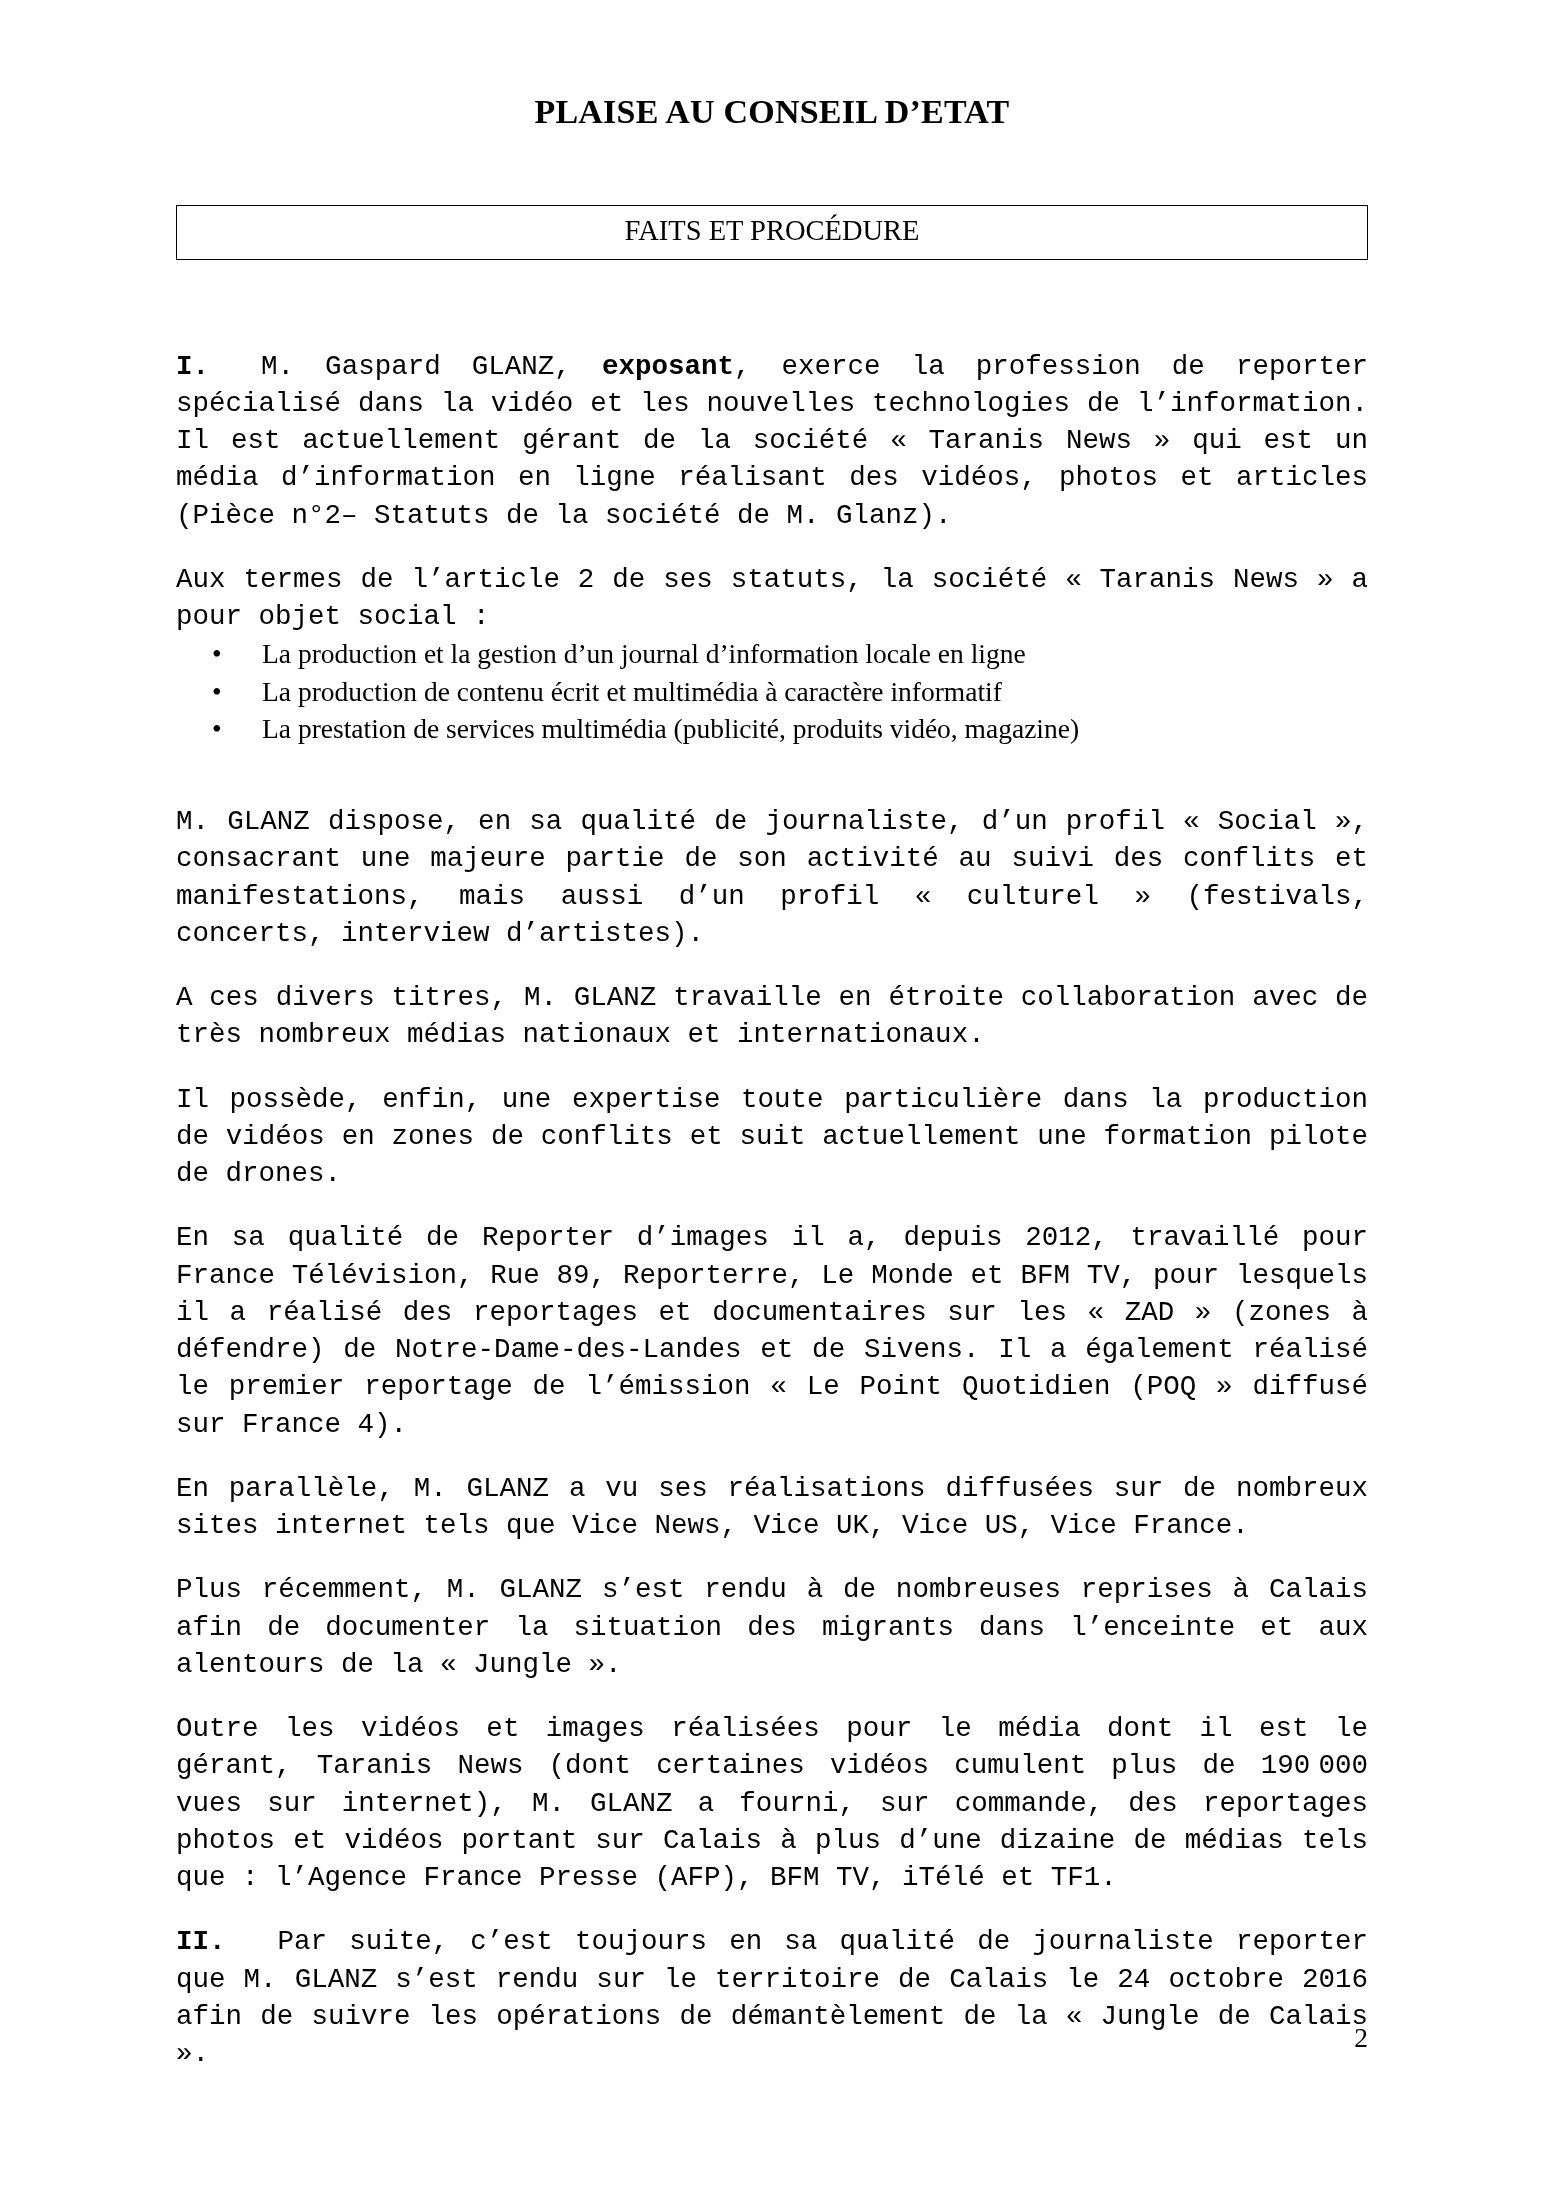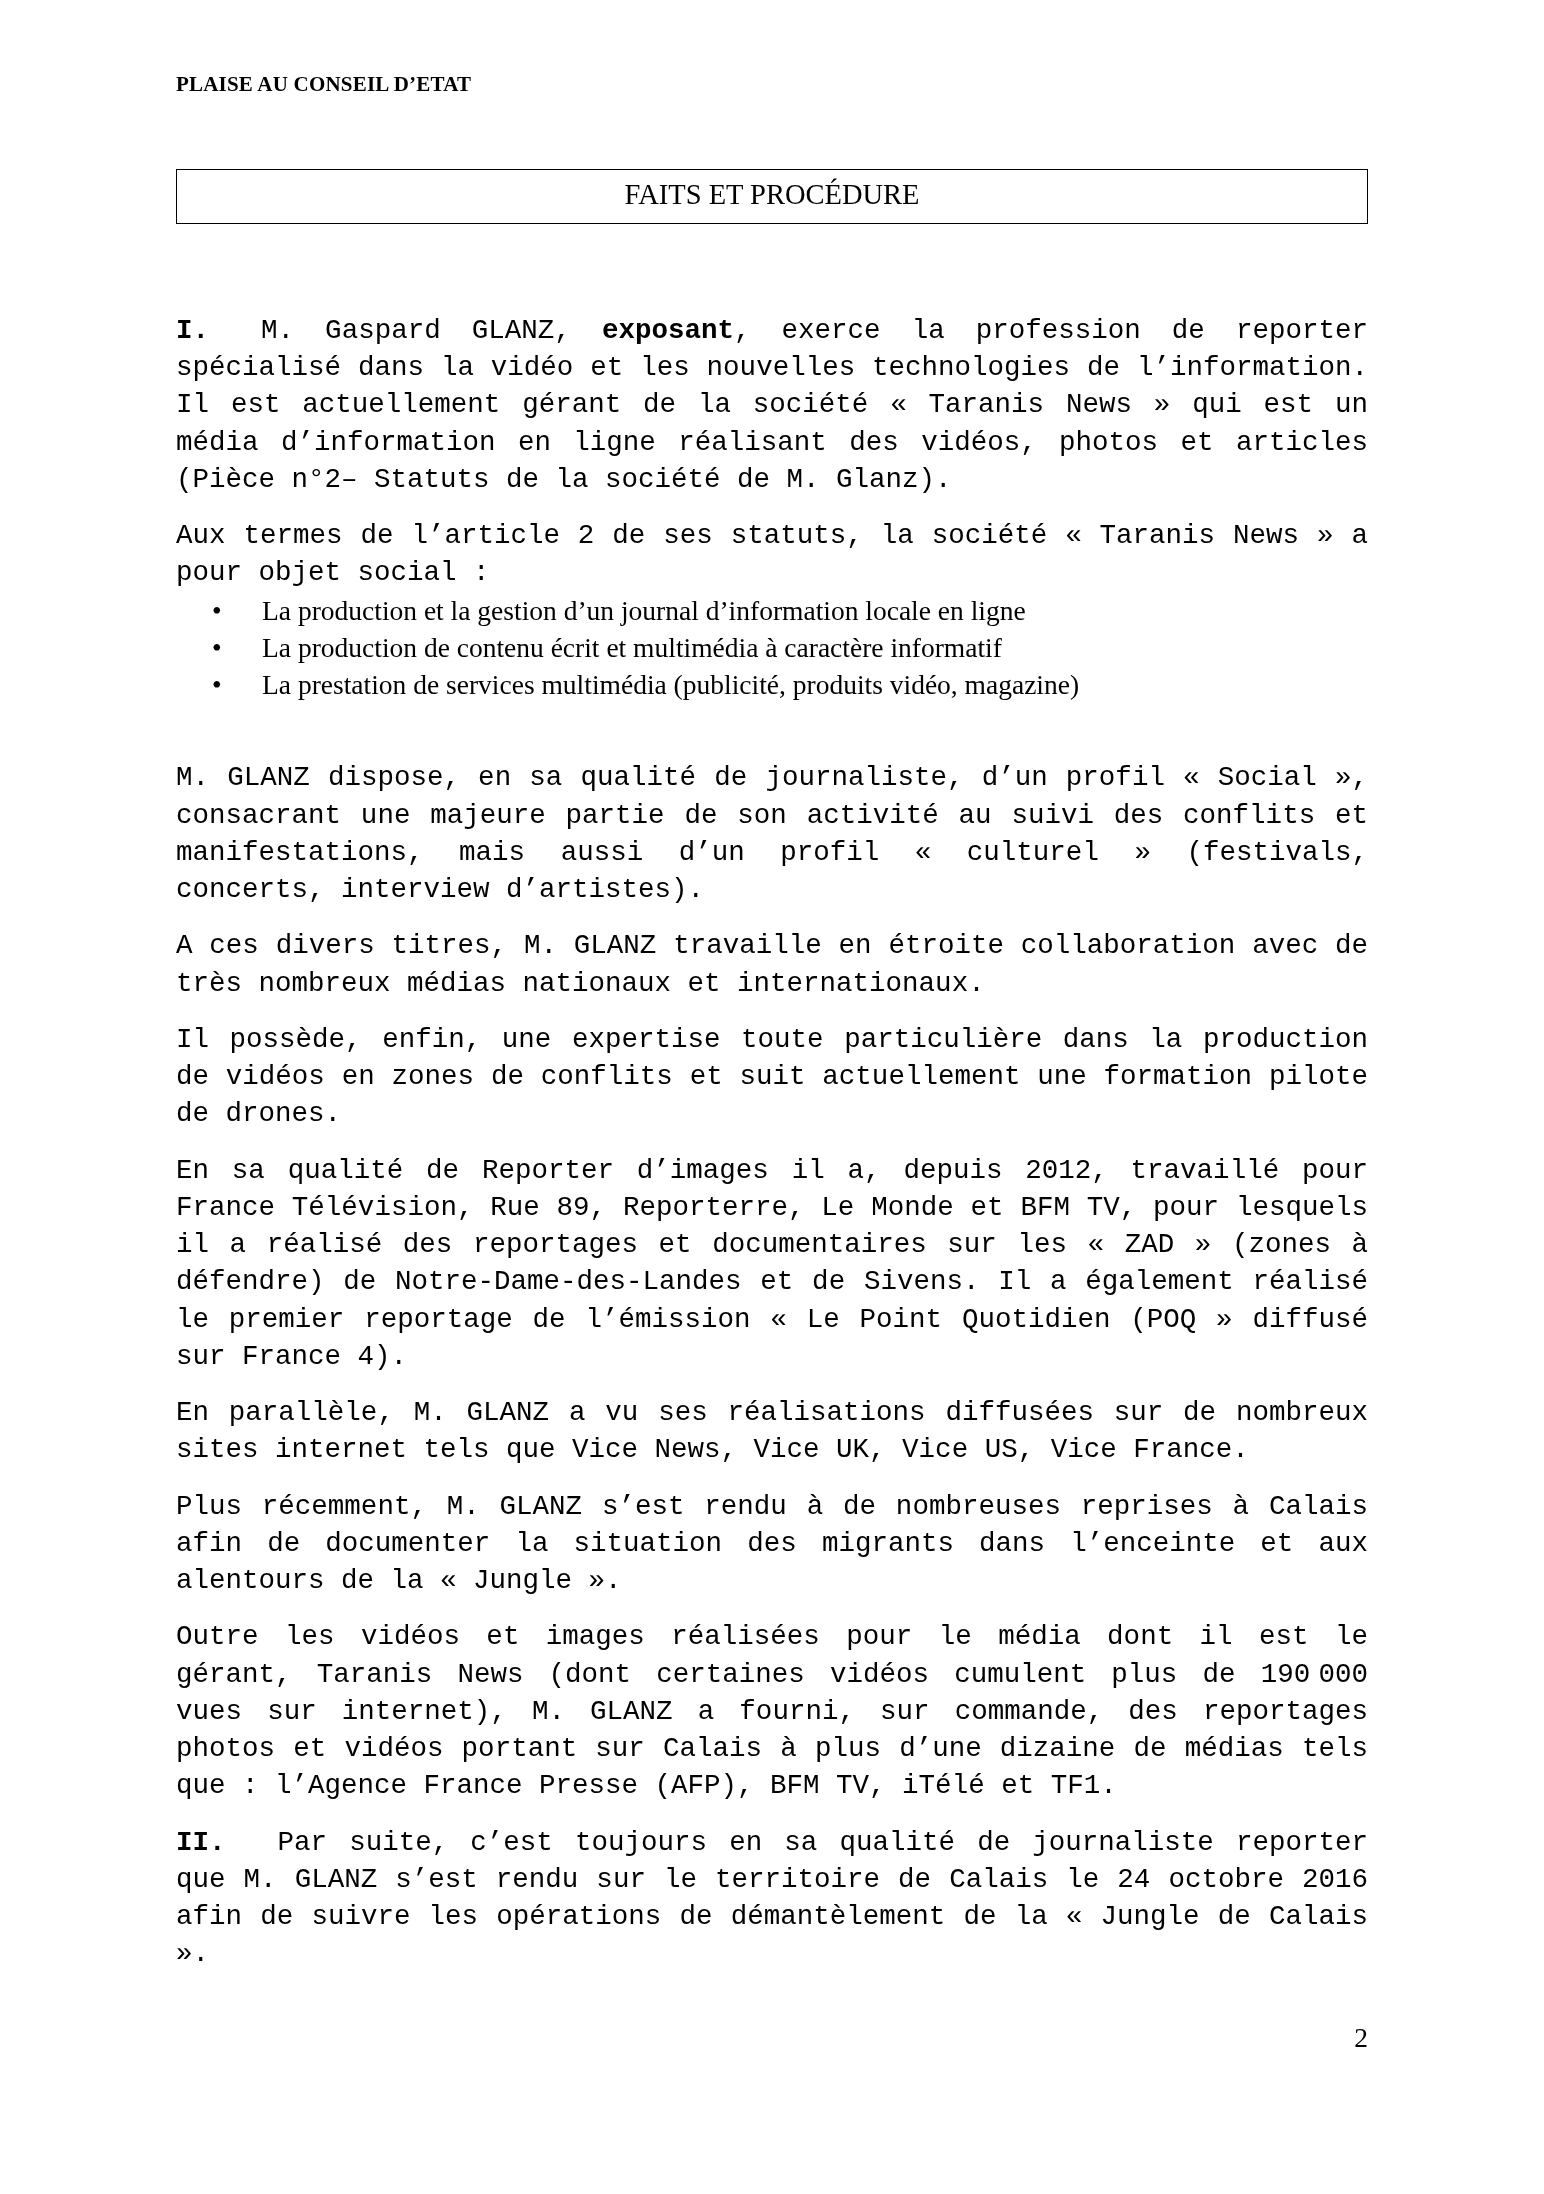--- a/index.html
+++ b/index.html
@@ -25,24 +25,25 @@
   }
   .content {
     position: absolute;
     left: 176px;
     top: 0;
     width: 1192px;
   }
 
   
   .doc-title {
+    text-align: center;
     font-weight: bold;
-    font-size: 21px;
+    font-size: 34px;
     letter-spacing: 0.2px;
-    margin-top: 72px;
+    margin-top: 92px;
     line-height: 1.2;
   }
 
   
   .section-box {
     margin-top: 72px;
     border: 1.3px solid #000;
     text-align: center;
     font-weight: normal;
     font-size: 28.5px;
@@ -53,21 +54,21 @@
   
   .para {
     font-size: 27.5px;
     line-height: 1.355;
     text-align: justify;
     text-justify: inter-word;
     margin: 0;
     hyphens: none;
     font-family: Liberation Mono, monospace;
   }
-  .para + .para { margin-top: 19px; }
+  .para + .para { margin-top: 27px; }
 
   .gap-lg { margin-top: 56px; }
   .gap-xl { margin-top: 88px; }
 
   .numlabel {
     font-weight: bold;
   }
   .tabsp {
     display: inline-block;
     width: 52px;

